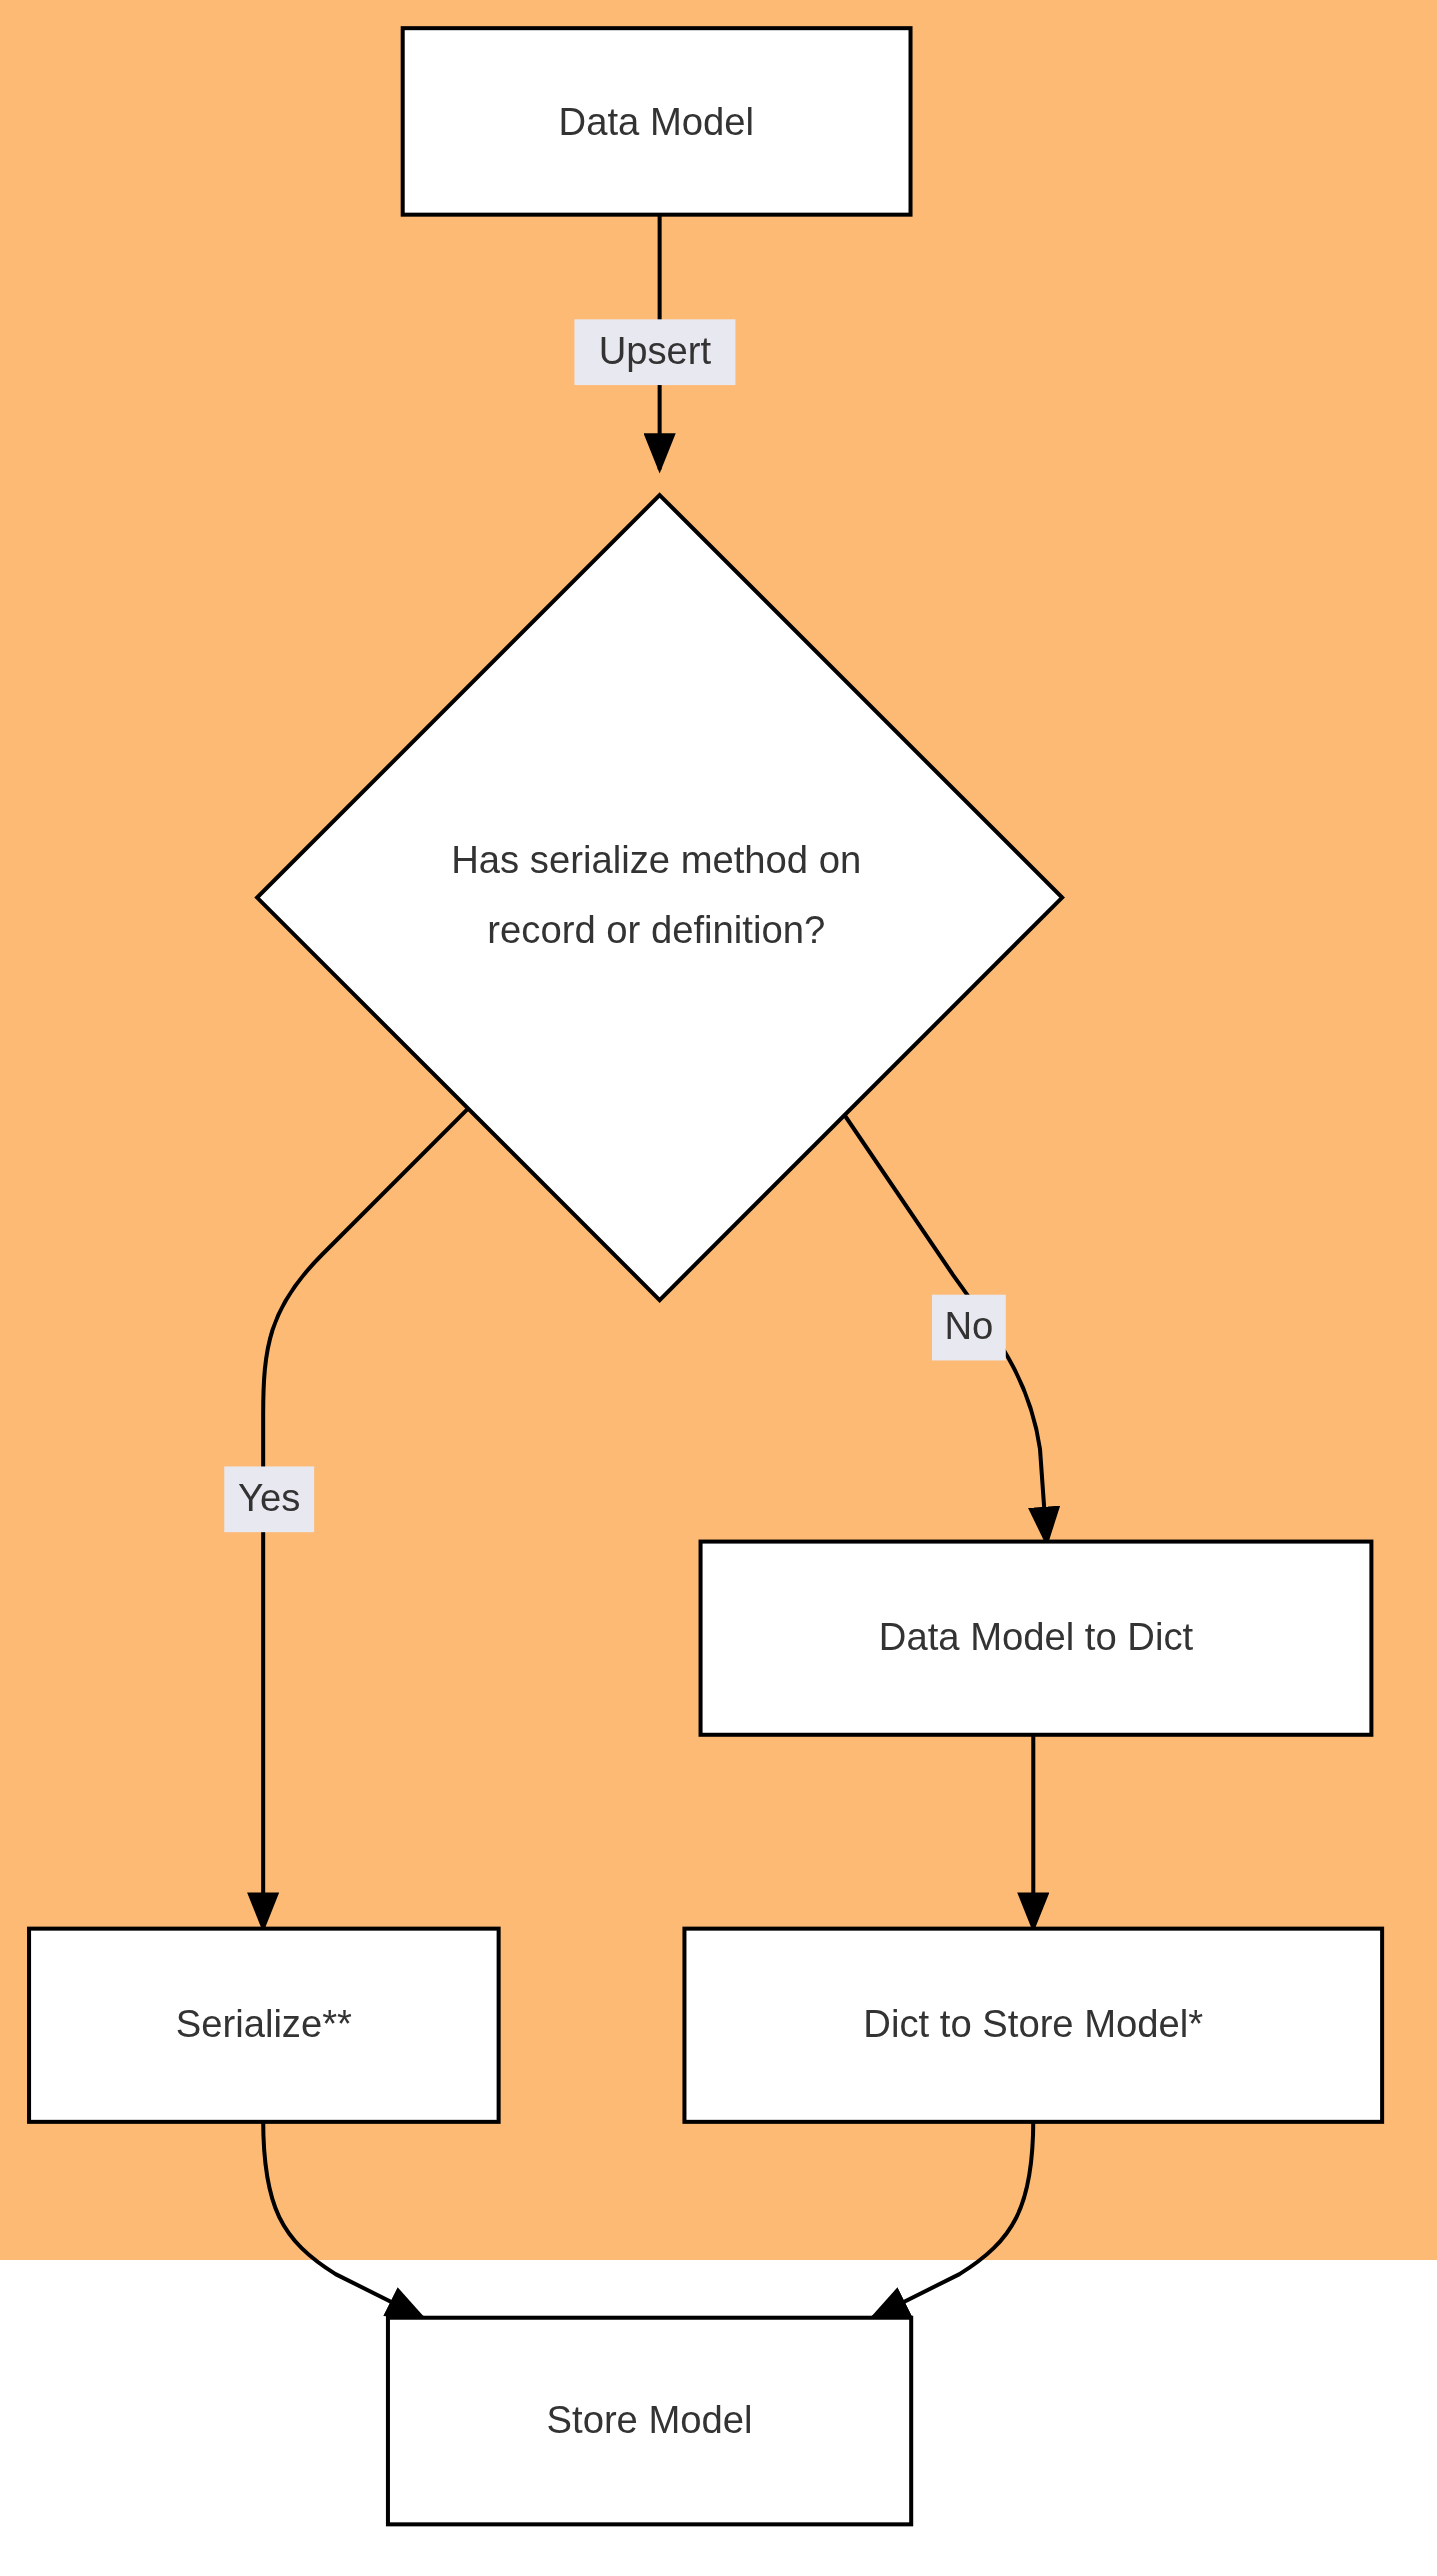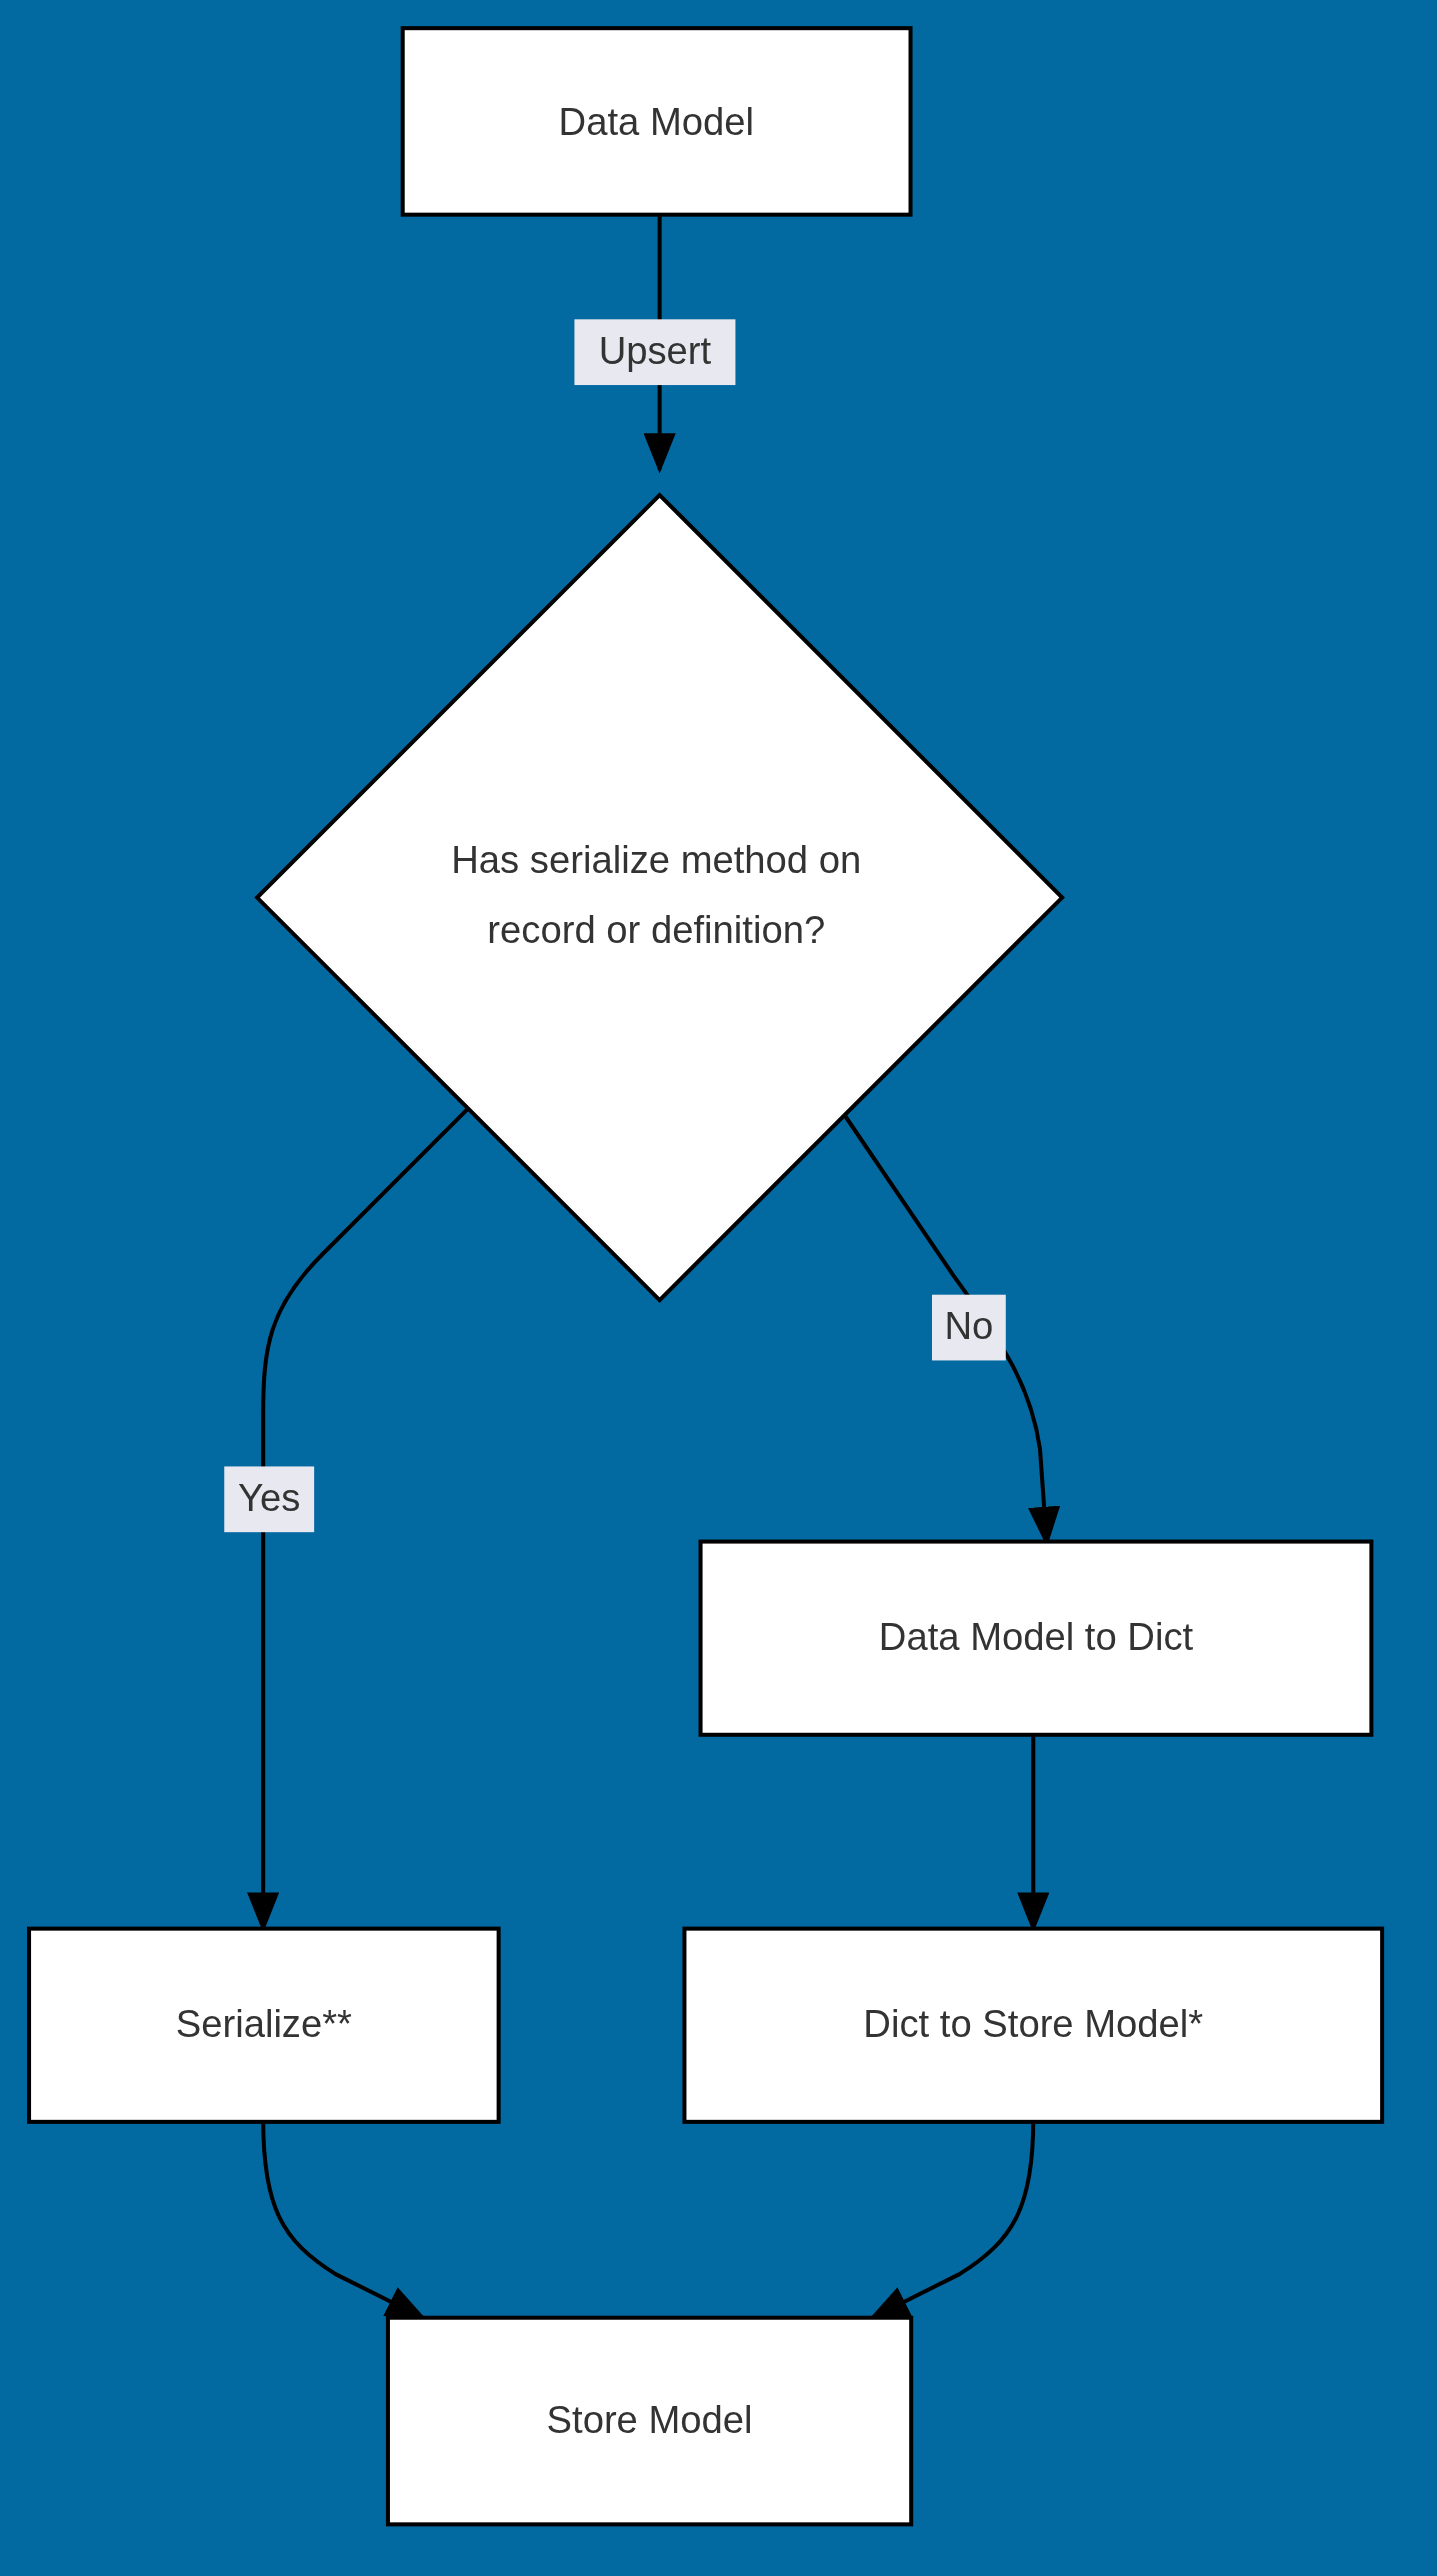--- a/index.html
+++ b/index.html
@@ -9,22 +9,22 @@
   }
   body {
     width: 1438px;
     height: 2576px;
     font-family: "Liberation Sans", sans-serif;
     overflow: hidden;
   }
   #flowchart-root {
     position: relative;
     width: 1438px;
-    height: 2576px;
-    background: #0369a1;
+    height: 2260px;
+    background: #fdba74;
   }
   svg#diagram {
     display: block;
     width: 1438px;
     height: 2576px;
   }
   .node-shape {
     fill: #ffffff;
     stroke: #000000;
     stroke-width: 6;

